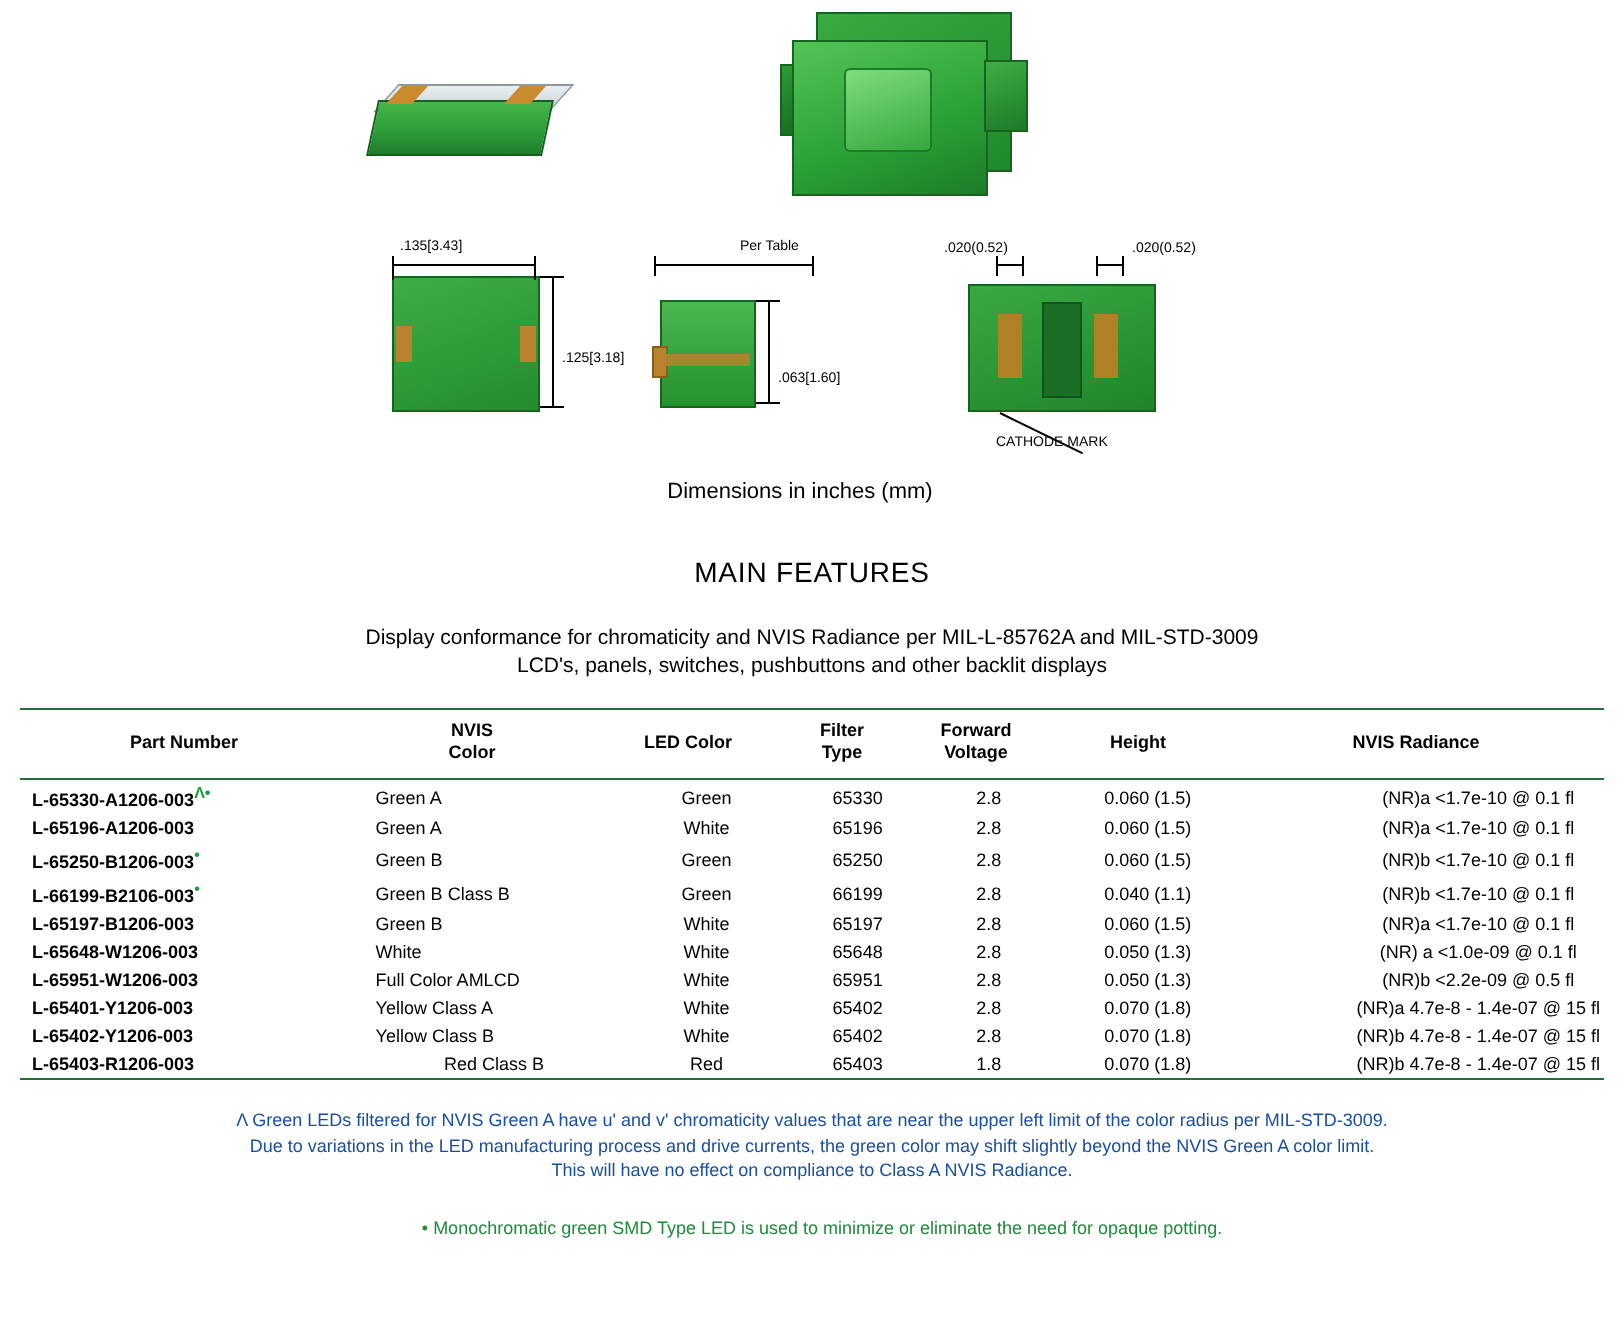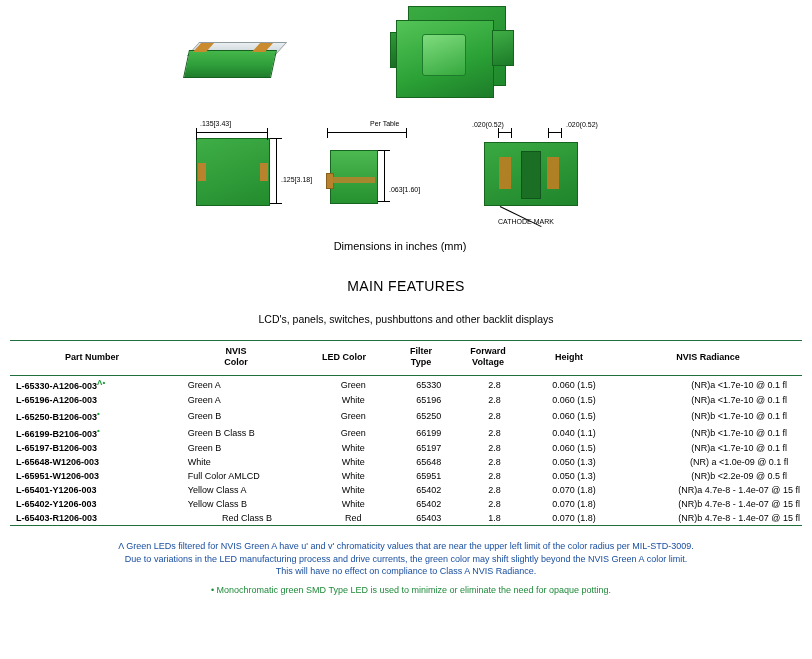--- a/index.html
+++ b/index.html
@@ -284,21 +284,21 @@
     text-align: center;
     font-size: 9px;
     color: #1a4fa0;
     line-height: 12.5px;
   }
   .notes .n1 {
     color: #1a4fa0;
   }
   .notes .n2 {
     color: #1f8a3a;
-    margin-top: 6px;
+    margin-top: 16px;
     padding-left: 10px;
   }
   .mark {
     font-size: 9px;
   }
 </style>
 </head>
 <body>
 
 <div class="page">
@@ -365,20 +365,21 @@
     <div class="dimtext" style="left:566px; top:121px;">.020(0.52)</div>
 
     <div class="leader" style="left:500px; top:206px; width:46px; transform: rotate(26deg);"></div>
     <div class="dimtext" style="left:498px; top:218px;">CATHODE MARK</div>
 
     <div class="dims-caption">Dimensions in inches (mm)</div>
   </div>
 
   <div class="mf-title">MAIN FEATURES</div>
   <div class="mf-lines">
+    <div>Display conformance for chromaticity and NVIS Radiance per MIL-L-85762A and MIL-STD-3009</div>
     <div>LCD's, panels, switches, pushbuttons and other backlit displays</div>
   </div>
 
   <div class="table-wrap">
     <hr class="rule-top">
     <table class="parts">
       <thead>
         <tr>
           <th style="width:160px">
             <div>Part Number</div>

